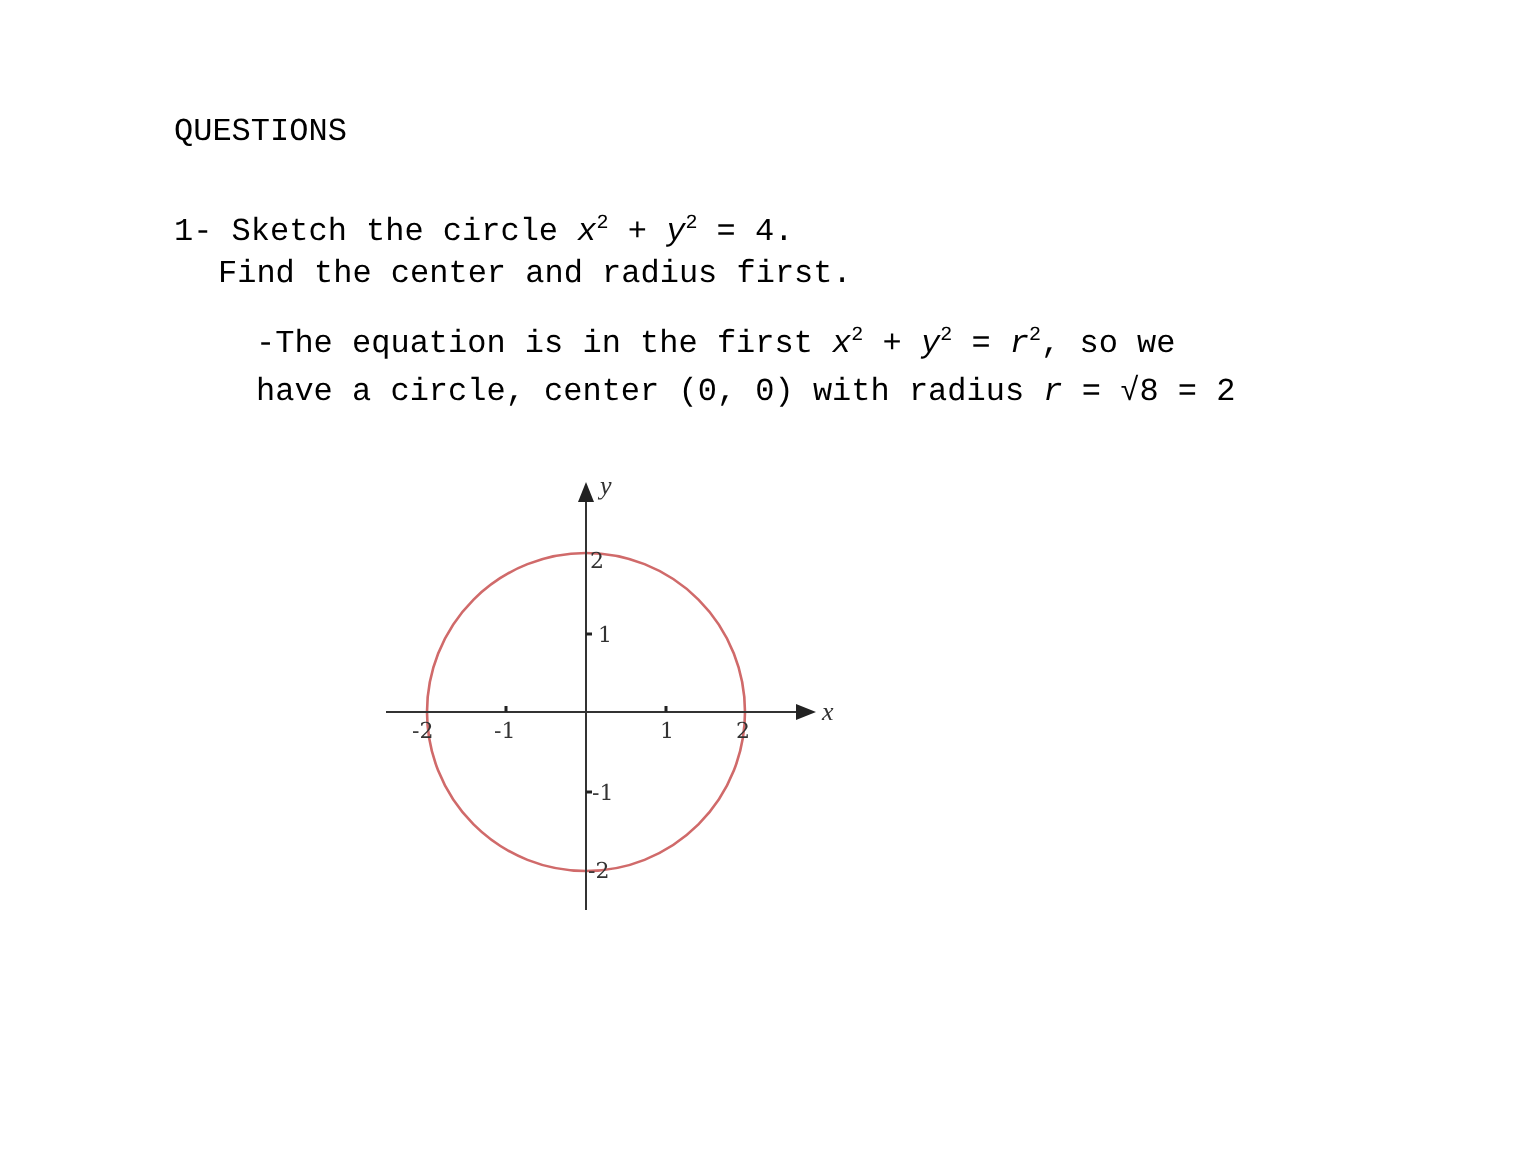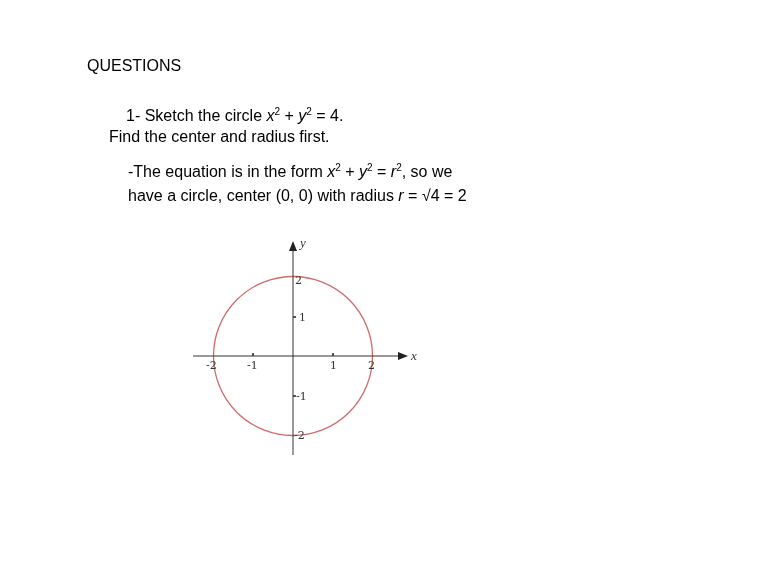--- a/index.html
+++ b/index.html
@@ -1,38 +1,38 @@
 <!DOCTYPE html>
 <html><head>
 <meta charset="utf-8">
 <style>
   html,body{margin:0;padding:0;background:#fff;}
   body{width:768px;height:576px;position:relative;overflow:hidden;font-family:"Liberation Sans",sans-serif;color:#000;}
-  .t{position:absolute;font-size:16px;white-space:nowrap;line-height:20px;}
+  .t{position:absolute;font-size:16px;white-space:nowrap;line-height:20px;font-family:Liberation Mono, monospace;}
   i{font-style:italic;}
   sup{font-size:10px;vertical-align:6px;line-height:0;}
   svg{position:absolute;left:0;top:0;}
   .lbl{font-family:"DejaVu Serif",serif;font-size:11px;fill:#333;}
   .ax{font-family:"Liberation Serif",serif;font-style:italic;font-size:13px;fill:#333;}
 </style>
 </head>
 <body>
 
 <div class="t" style="left:87px;top:56px;">QUESTIONS</div>
 
-<div class="t" style="left:87px;top:106px;margin-left:39px;">
+<div class="t" style="left:87px;top:106px;">
   <span>1- Sketch the circle </span><i>x</i><sup>2</sup><span> + </span><i>y</i><sup>2</sup><span> = 4.</span>
 </div>
 <div class="t" style="left:87px;top:127px;margin-left:22px;">Find the center and radius first.</div>
 
 <div class="t" style="left:128px;top:162px;">
-  <span>-The equation is in the form </span><i>x</i><sup>2</sup><span> + </span><i>y</i><sup>2</sup><span> = </span><i>r</i><sup>2</sup><span>, so we</span>
+  <span>-The equation is in the first </span><i>x</i><sup>2</sup><span> + </span><i>y</i><sup>2</sup><span> = </span><i>r</i><sup>2</sup><span>, so we</span>
 </div>
 <div class="t" style="left:128px;top:186px;">
-  <span>have a circle, center (0, 0) with radius </span><i>r</i><span> = √4 = 2</span>
+  <span>have a circle, center (0, 0) with radius </span><i>r</i><span> = √8 = 2</span>
 </div>
 
 <svg width="768" height="576">
   <circle cx="293" cy="356" r="79.5" fill="none" stroke="#d06a6a" stroke-width="1.3"></circle>
   <line x1="193" y1="356" x2="400" y2="356" stroke="#333" stroke-width="1"></line>
   <polygon points="408,356 398,352 398,360" fill="#222"></polygon>
   <line x1="293" y1="455" x2="293" y2="250" stroke="#333" stroke-width="1"></line>
   <polygon points="293,241 289,251 297,251" fill="#222"></polygon>
   <g stroke="#222" stroke-width="1.5">
     <line x1="253" y1="353" x2="253" y2="356"></line>

